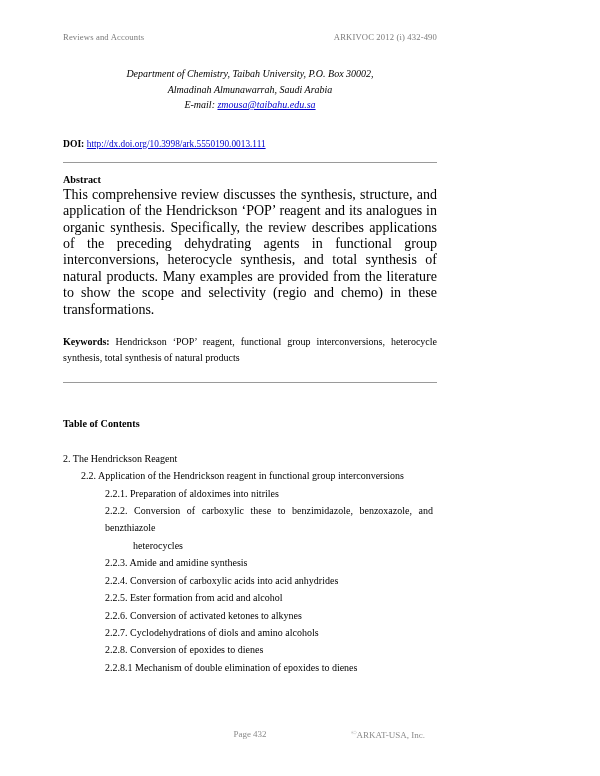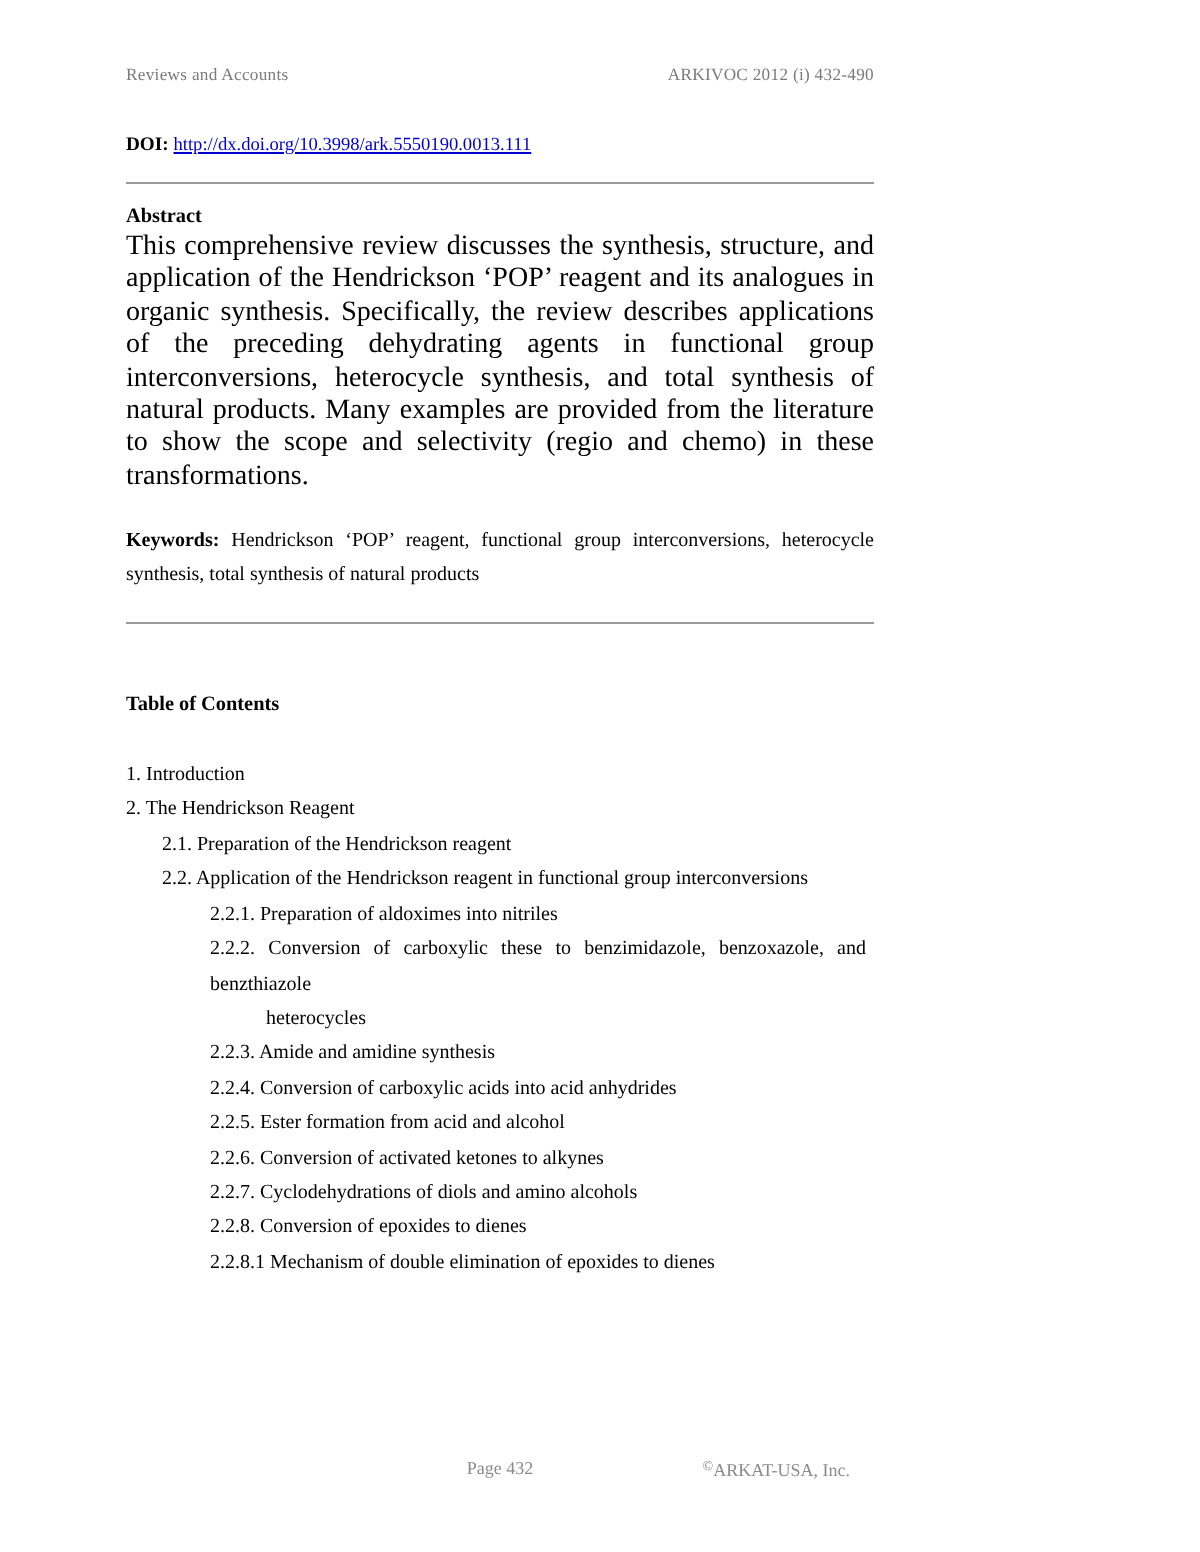--- a/index.html
+++ b/index.html
@@ -161,20 +161,25 @@
 
 <div class="page">
 
   <div class="runhead">
     <span>Reviews and Accounts</span>
     <span>ARKIVOC 2012 (i) 432-490</span>
   </div>
 
 
 
+  <div class="affiliation">
+    <span class="affil-line">Department of Chemistry, Taibah University, P.O. Box 30002,</span>
+    <span class="affil-line">Almadinah Almunawarrah, Saudi Arabia</span>
+    <span class="affil-line email-line"><span>E-mail:</span> <a class="link" href="#">zmousa@taibahu.edu.sa</a></span>
+  </div>
 
   <div class="doi">
     <span class="lbl">DOI:</span>
     <a class="link" href="#">http://dx.doi.org/10.3998/ark.5550190.0013.111</a>
   </div>
 
   <div class="rule top"></div>
 
   <div class="sec-head">Abstract</div>
   <div class="abstract-body">This comprehensive review discusses the synthesis, structure, and application of the Hendrickson ‘POP’ reagent and its analogues in organic synthesis. Specifically, the review describes applications of the preceding dehydrating agents in functional group interconversions, heterocycle synthesis, and total synthesis of natural products. Many examples are provided from the literature to show the scope and selectivity (regio and chemo) in these transformations.</div>
@@ -182,23 +187,21 @@
   <div class="keywords">
     <span class="lbl">Keywords:</span>
     <span>Hendrickson ‘POP’ reagent, functional group interconversions, heterocycle synthesis, total synthesis of natural products</span>
   </div>
 
   <div class="rule bottom"></div>
 
   <div class="toc-head">Table of Contents</div>
 
   <div class="toc" id="toc-list">
-      <span class="toc-item lvl1"><span>1. Introduction</span></span>
       <span class="toc-item lvl1"><span>2. The Hendrickson Reagent</span></span>
-      <span class="toc-item lvl2"><span>2.1. Preparation of the Hendrickson reagent</span></span>
       <span class="toc-item lvl2"><span>2.2. Application of the Hendrickson reagent in functional group interconversions</span></span>
       <span class="toc-item lvl3"><span>2.2.1. Preparation of aldoximes into nitriles</span></span>
       <span class="toc-item lvl3 wrap"><span>2.2.2. Conversion of carboxylic these to benzimidazole, benzoxazole, and benzthiazole</span><span class="cont">heterocycles</span></span>
       <span class="toc-item lvl3"><span>2.2.3. Amide and amidine synthesis</span></span>
       <span class="toc-item lvl3"><span>2.2.4. Conversion of carboxylic acids into acid anhydrides</span></span>
       <span class="toc-item lvl3"><span>2.2.5. Ester formation from acid and alcohol</span></span>
       <span class="toc-item lvl3"><span>2.2.6. Conversion of activated ketones to alkynes</span></span>
       <span class="toc-item lvl3"><span>2.2.7. Cyclodehydrations of diols and amino alcohols</span></span>
       <span class="toc-item lvl3"><span>2.2.8. Conversion of epoxides to dienes</span></span>
       <span class="toc-item lvl3"><span>2.2.8.1 Mechanism of double elimination of epoxides to dienes</span></span>

